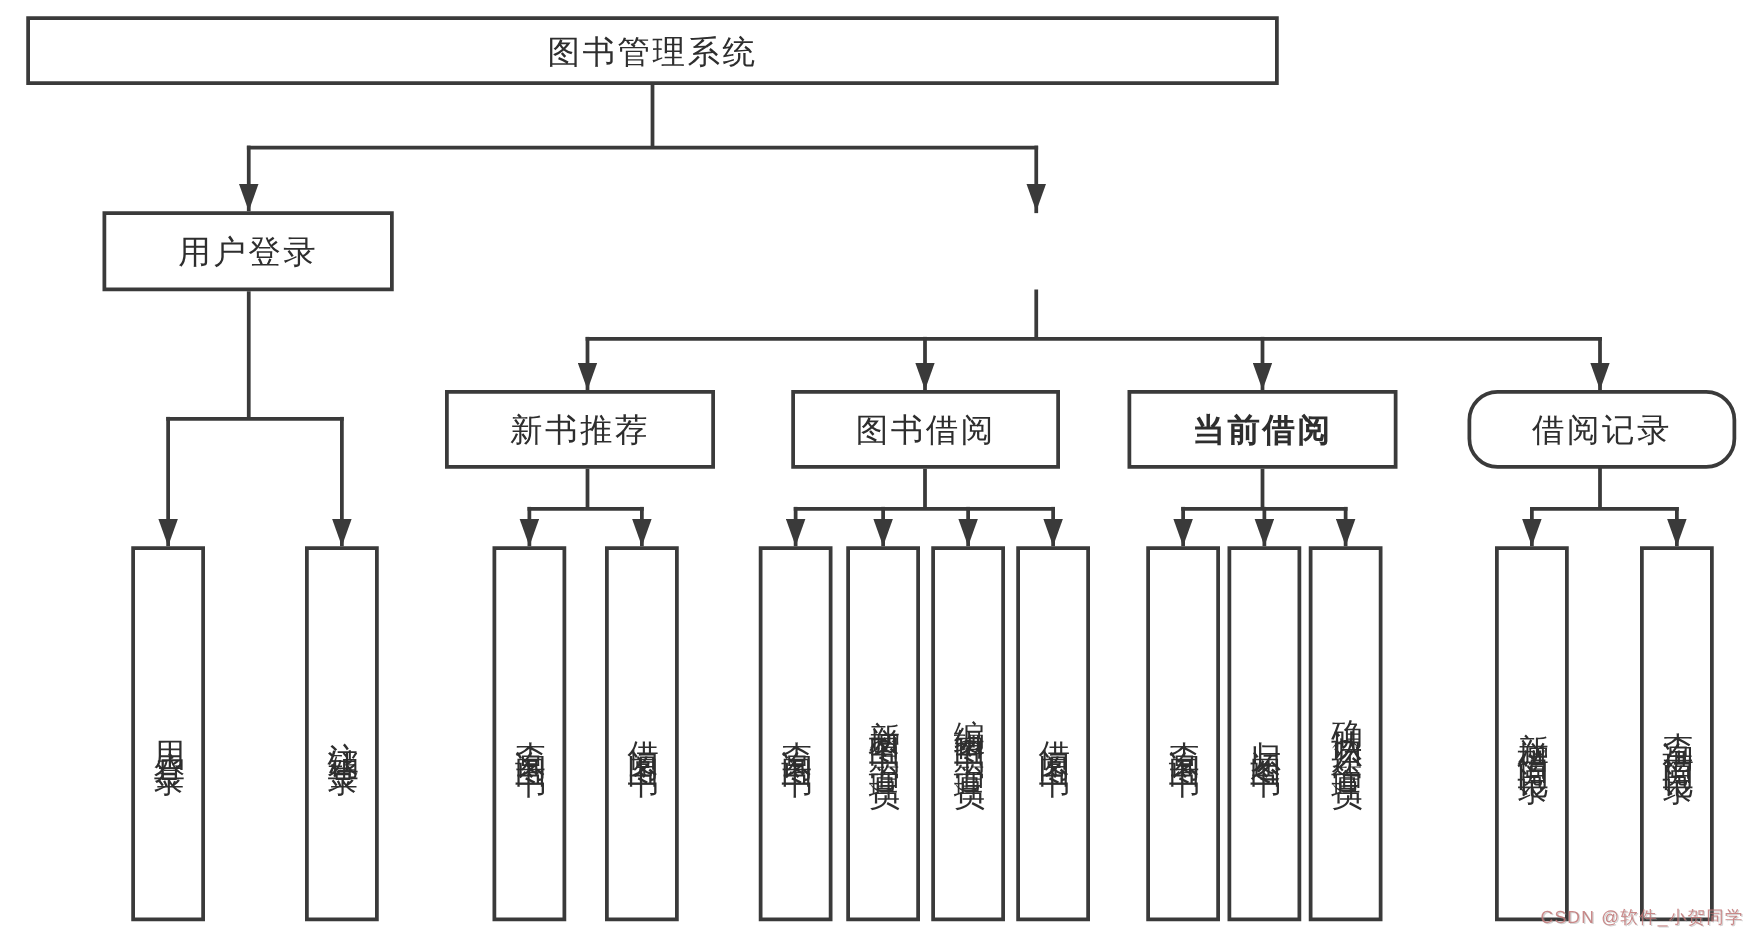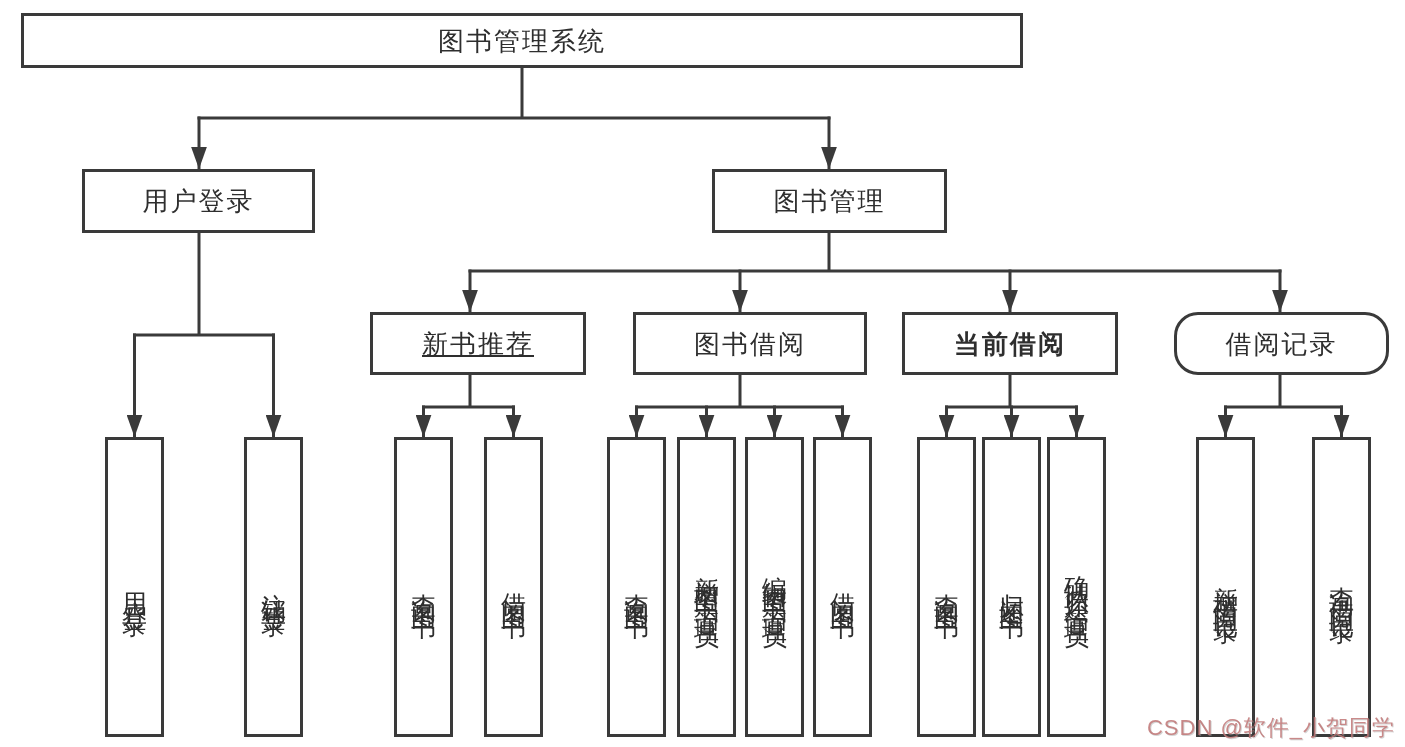--- a/index.html
+++ b/index.html
@@ -34,22 +34,22 @@
     font-size: 26px;
     letter-spacing: 2px;
     text-align: center;
     line-height: 1;
     white-space: nowrap;
   }
   .node.root   { left: 21px;   top: 13px;  width: 1002px; height: 55px; }
   .node.lvl2a  { left: 82px;   top: 169px; width: 233px;  height: 64px; }
   .node.lvl2b  { left: 712px;  top: 169px; width: 235px;  height: 64px; }
   .node.lvl3   { top: 312px; width: 216px; height: 63px; }
-  .node.l3-0 { left: 370px; text-decoration: underline; }
-  .node.l3-1 { left: 633px; width: 234px; }
+  .node.l3-0 { left: 356px; }
+  .node.l3-1 { left: 633px; width: 215px; }
   .node.l3-2 { left: 902px; font-weight: bold; }
   .node.l3-3 { left: 1174px; width: 215px; border-radius: 24px; }
   .node.leaf {
     top: 437px;
     width: 59px;
     height: 300px;
     writing-mode: vertical-rl;
     text-orientation: mixed;
     font-size: 25px;
     letter-spacing: 7px;
@@ -66,21 +66,21 @@
   .lf-7  { left: 813px; }
   .lf-8  { left: 917px; }
   .lf-9  { left: 982px; }
   .lf-10 { left: 1047px; }
   .lf-11 { left: 1196px; }
   .lf-12 { left: 1312px; }
   .watermark {
     position: absolute;
     right: 10px;
     bottom: 4px;
-    font-size: 22px;
+    font-size: 14px;
     letter-spacing: 1px;
     color: rgba(193, 117, 117, 0.85);
     text-shadow: 1px 1px 0 rgba(160,160,160,0.45);
     white-space: nowrap;
   }
 </style>
 </head>
 <body>
 
 <div class="stage">
@@ -125,21 +125,20 @@
       <line x1="1076.5" y1="407" x2="1076.5" y2="437" marker-end="url(#arw)"></line>
 
       <line x1="1225.5" y1="407" x2="1225.5" y2="437" marker-end="url(#arw)"></line>
       <line x1="1341.5" y1="407" x2="1341.5" y2="437" marker-end="url(#arw)"></line>
     </g>
   </svg>
 
   <div class="node root">图书管理系统</div>
 
   <div class="node lvl2a">用户登录</div>
-  <div class="node lvl2b">图书管理</div>
 
   <div class="node lvl3 l3-0">新书推荐</div>
   <div class="node lvl3 l3-1">图书借阅</div>
   <div class="node lvl3 l3-2">当前借阅</div>
   <div class="node lvl3 l3-3">借阅记录</div>
 
   <div class="node leaf lf-0">用户登录</div>
   <div class="node leaf lf-1">注销登录</div>
 
   <div class="node leaf lf-2">查询图书</div>

